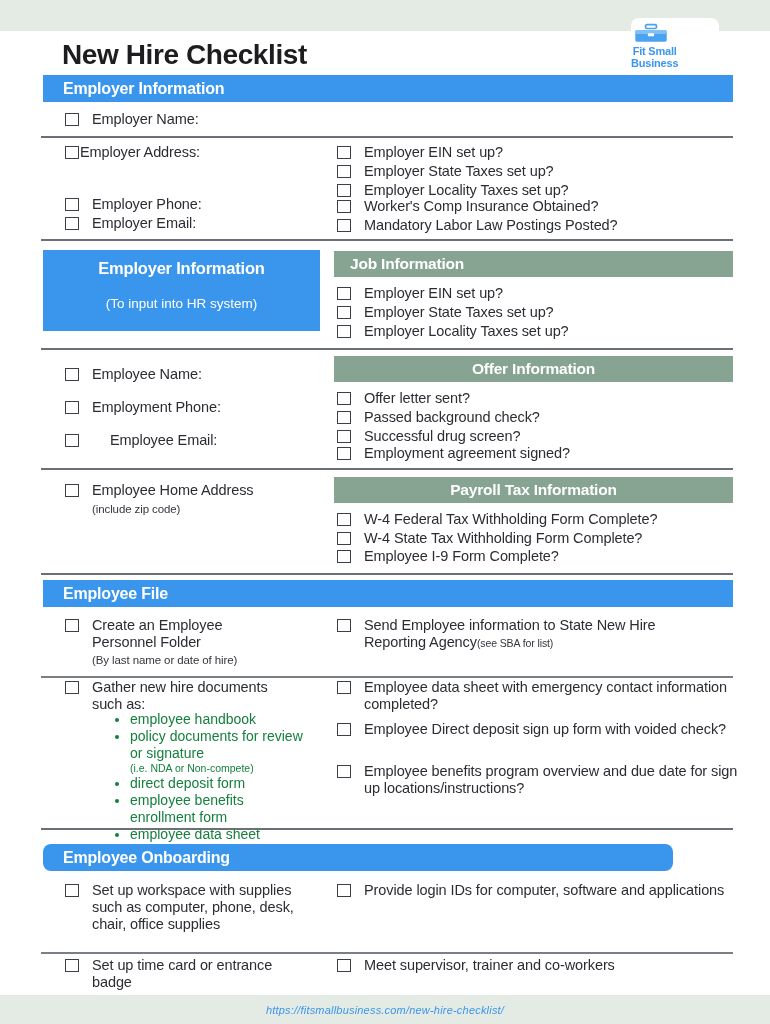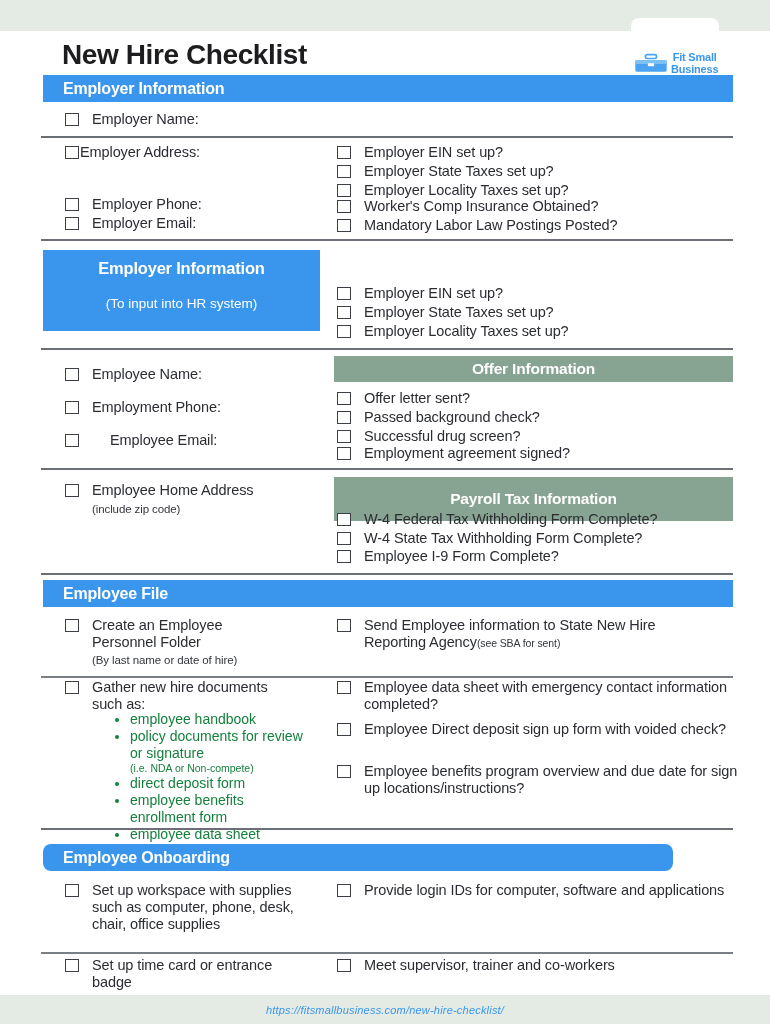--- a/index.html
+++ b/index.html
@@ -20,22 +20,22 @@
     position: absolute; left: 0; top: 0;
     width: 770px; height: 31px;
     background: #e4ebe5;
   }
   
   .logo-card {
     position: absolute; left: 631px; top: 18px;
     width: 88px; height: 57px;
     background: #ffffff;
     border-radius: 8px 8px 0 0;
-    display: flex; flex-direction: row;
-    align-items: flex-end; justify-content: flex-start;
+    display: flex; flex-direction: column;
+    align-items: flex-start; justify-content: flex-start;
     padding-top: 5px;
     z-index: 5;
   }
   .logo-brief { width: 40px; height: 22px; display:block; }
   .logo-text {
     margin-top: 1px;
     font-size: 11px; font-weight: bold; line-height: 11.5px;
     color: #3b96ee; text-align: center;
     letter-spacing: -0.2px;
   }
@@ -182,20 +182,21 @@
     <div class="cb" style="left:337px;top:188px;"></div>
     <div class="lbl" style="left:364px;top:186px;">Mandatory Labor Law Postings Posted?</div>
 
     <div class="divider" style="top:208px;"></div>
 
     <div class="callout-blue" style="left:43px;top:219px;width:277px;height:81px;">
       <div class="c-title">Employer Information</div>
       <div class="c-sub">(To input into HR system)</div>
     </div>
 
+    <div class="bar-green left-pad" style="left:334px;top:220px;width:399px;height:26px;">Job Information</div>
 
     <div class="cb" style="left:337px;top:256px;"></div>
     <div class="lbl" style="left:364px;top:254px;">Employer EIN set up?</div>
 
     <div class="cb" style="left:337px;top:275px;"></div>
     <div class="lbl" style="left:364px;top:273px;">Employer State Taxes set up?</div>
 
     <div class="cb" style="left:337px;top:294px;"></div>
     <div class="lbl" style="left:364px;top:292px;">Employer Locality Taxes set up?</div>
 
@@ -223,21 +224,21 @@
 
     <div class="cb" style="left:337px;top:416px;"></div>
     <div class="lbl" style="left:364px;top:414px;">Employment agreement signed?</div>
 
     <div class="divider" style="top:437px;"></div>
 
     <div class="cb" style="left:65px;top:453px;"></div>
     <div class="lbl" style="left:92px;top:451px;">Employee Home Address</div>
     <div class="lbl small" style="left:92px;top:470px;">(include zip code)</div>
 
-    <div class="bar-green center" style="left:334px;top:446px;width:399px;height:44px;">Payroll Tax Information</div>
+    <div class="bar-green center" style="left:334px;top:446px;width:399px;height:26px;">Payroll Tax Information</div>
 
     <div class="cb" style="left:337px;top:482px;"></div>
     <div class="lbl" style="left:364px;top:480px;">W-4 Federal Tax Withholding Form Complete?</div>
 
     <div class="cb" style="left:337px;top:501px;"></div>
     <div class="lbl" style="left:364px;top:499px;">W-4 State Tax Withholding Form Complete?</div>
 
     <div class="cb" style="left:337px;top:519px;"></div>
     <div class="lbl" style="left:364px;top:517px;">Employee I-9 Form Complete?</div>
 
@@ -248,21 +249,21 @@
     <div class="cb" style="left:65px;top:588px;"></div>
     <div class="lbl" style="left:92px;top:586px;width:215px;">
       <span>Create an Employee</span><br>
       <span>Personnel Folder</span>
     </div>
     <div class="lbl small" style="left:92px;top:621px;">(By last name or date of hire)</div>
 
     <div class="cb" style="left:337px;top:588px;"></div>
     <div class="lbl" style="left:364px;top:586px;width:380px;">
       <span>Send Employee information to State New Hire</span><br>
-      <span>Reporting Agency</span><span class="lbl tiny" style="position:static;">(see SBA for sent)</span>
+      <span>Reporting Agency</span><span class="lbl tiny" style="position:static;">(see SBA for list)</span>
     </div>
 
     <div class="divider thin" style="top:645px;"></div>
 
     <div class="cb" style="left:65px;top:650px;"></div>
     <div class="lbl" style="left:92px;top:648px;width:225px;">
       <span>Gather new hire documents</span><br>
       <span>such as:</span>
     </div>
 

